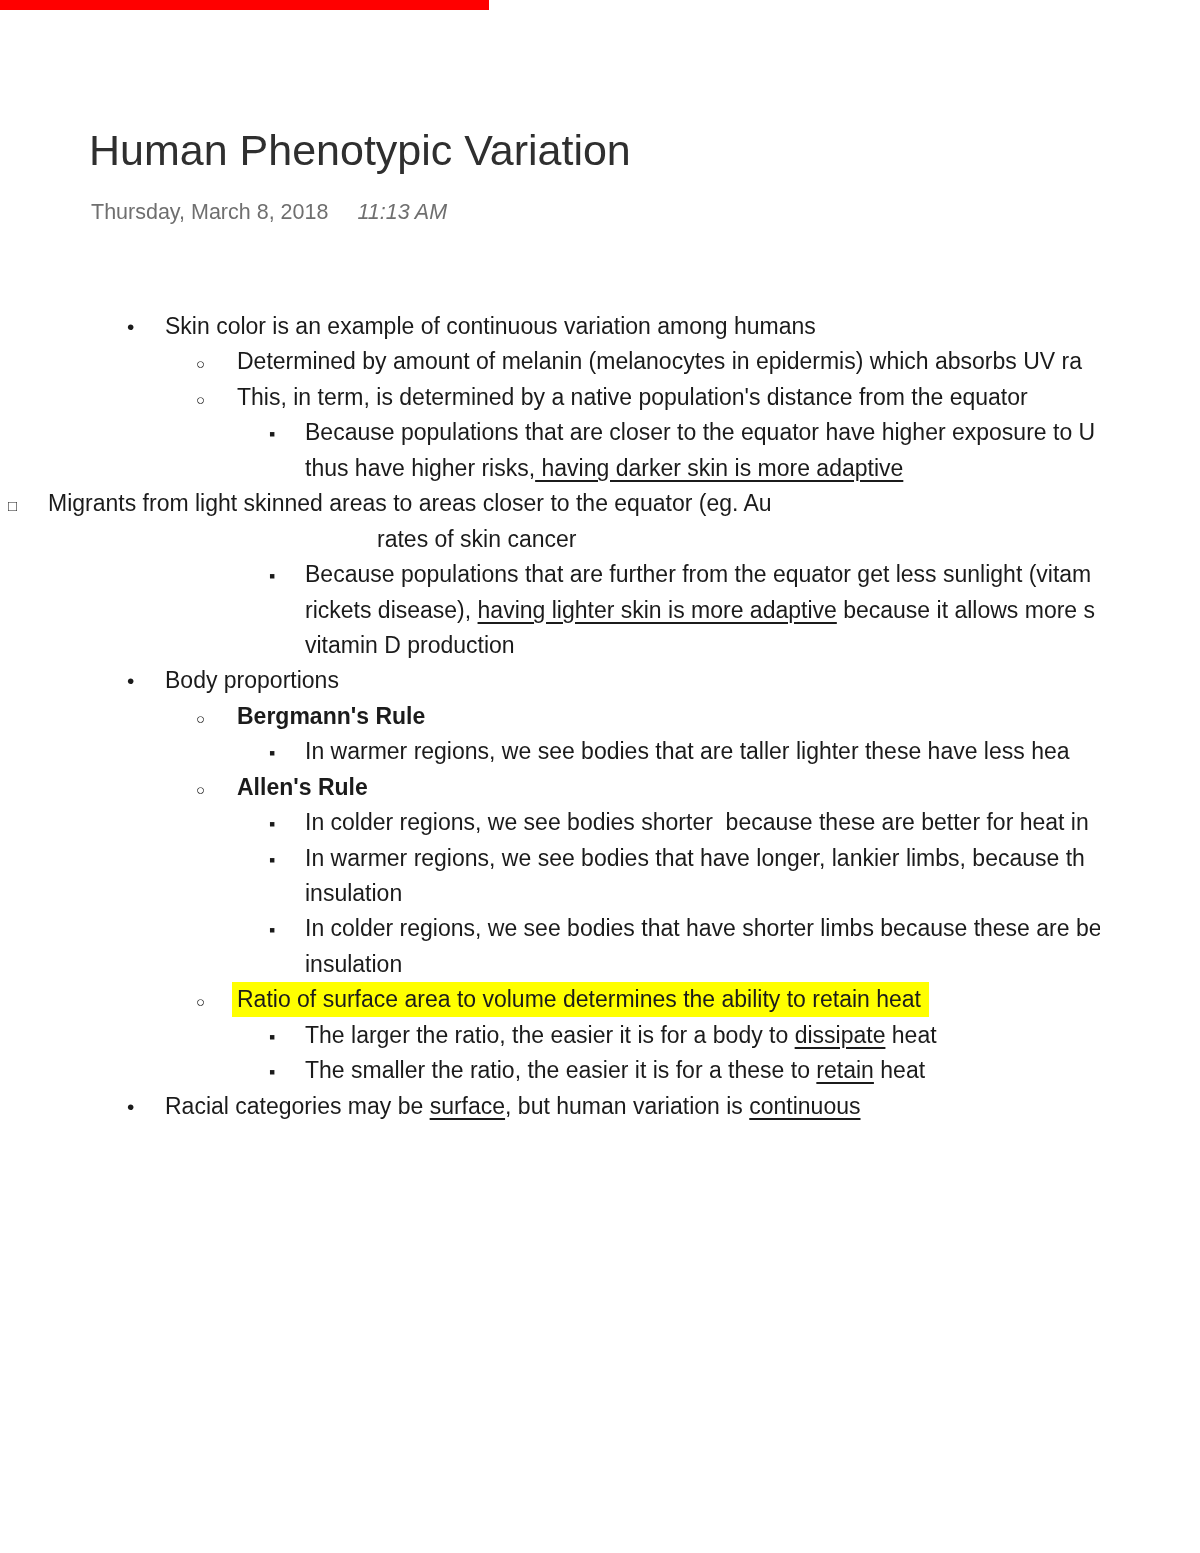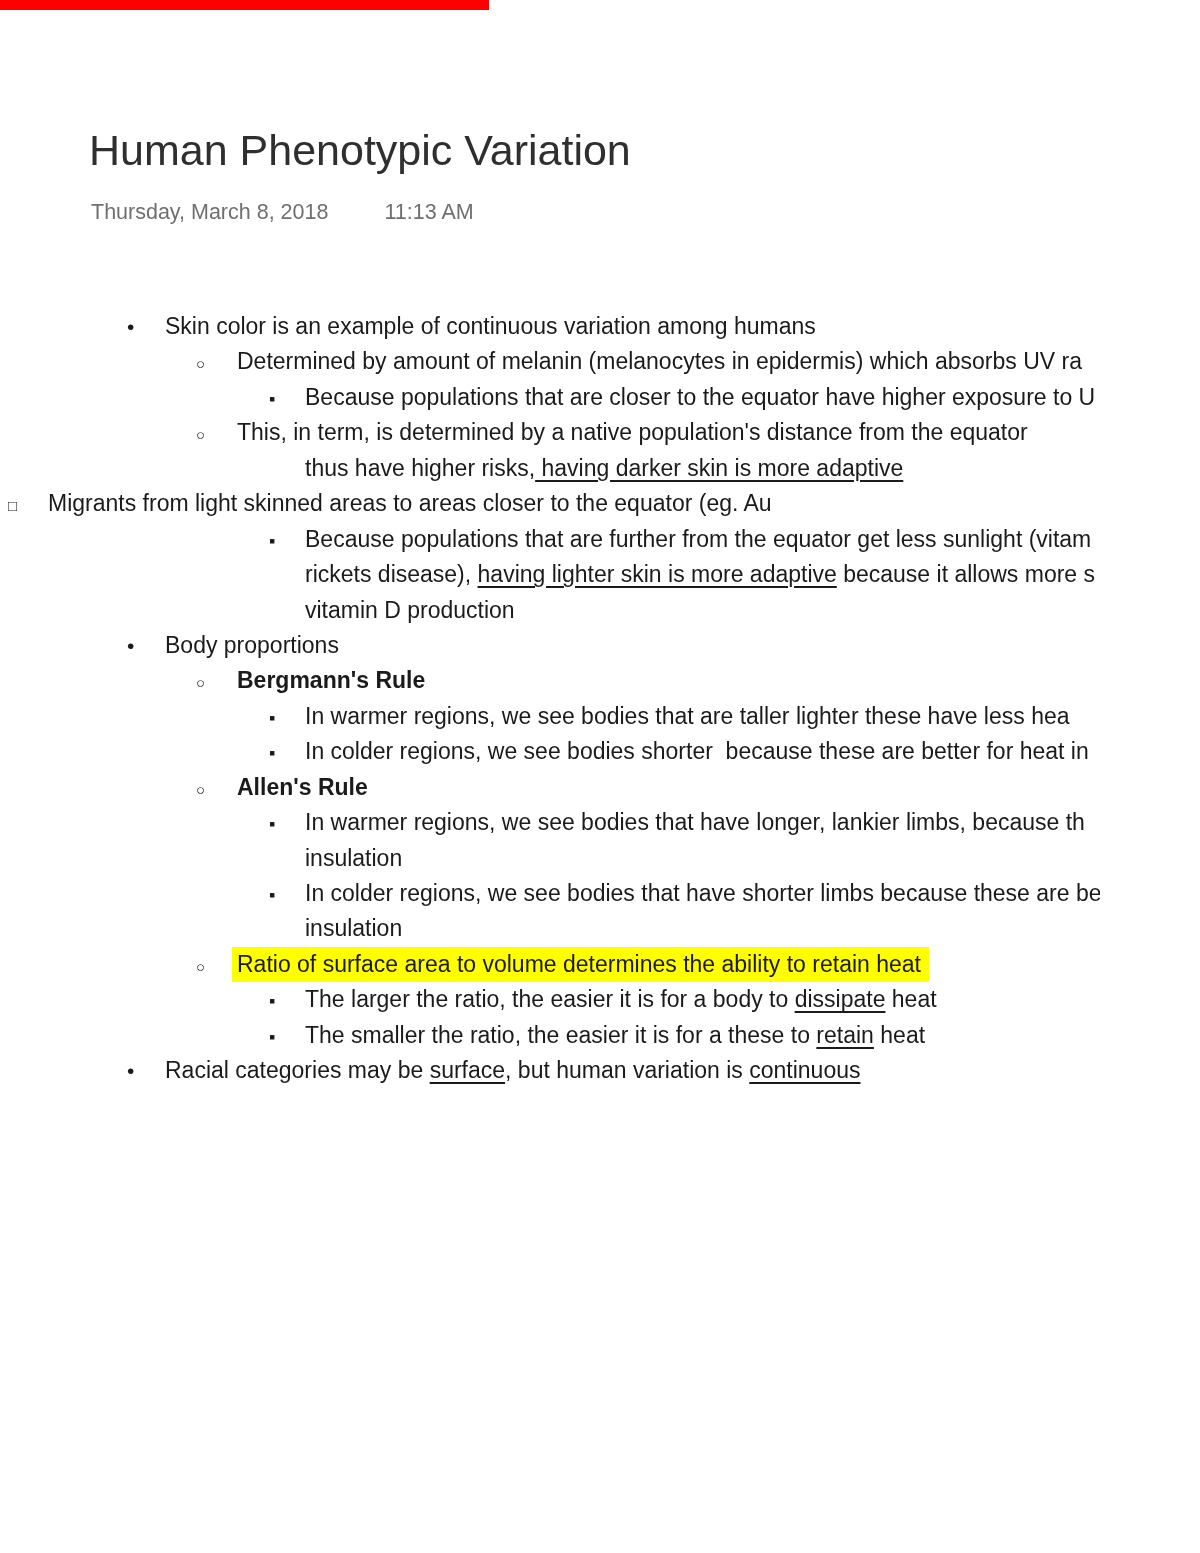--- a/index.html
+++ b/index.html
@@ -6,21 +6,21 @@
   .page{
     position:relative;width:1100px;height:1553px;background:#ffffff;overflow:hidden;
     font-family:"Liberation Sans","DejaVu Sans",sans-serif;
   }
   .red-bar{position:absolute;top:0;left:0;width:489px;height:10px;background:#ff0000;}
   .title{
     position:absolute;left:89px;top:126px;margin:0;
     font-size:43px;font-weight:300;color:#2f2f2f;letter-spacing:0px;white-space:nowrap;
   }
   .meta{position:absolute;left:91px;top:200px;font-size:21.5px;color:#6f6f6f;white-space:nowrap;}
-  .meta .time{margin-left:56px;}
+  .meta .time{margin-left:29px;font-style:italic;}
   .list{position:absolute;left:0;top:309px;width:1200px;}
   .line{
     white-space:pre;overflow:hidden;height:35.45px;line-height:35.45px;
     font-size:23px;color:#1b1b1b;
   }
   .bullet{display:inline-block;color:#1b1b1b;}
   .lvl1{padding-left:127px;} .lvl1 .bullet{width:38px;font-size:21px;}
   .lvl2{padding-left:196px;} .lvl2 .bullet{width:41px;font-size:15px;}
   .lvl3{padding-left:269px;} .lvl3 .bullet{width:36px;font-size:18px;}
   .lvl4{padding-left:337px;} .lvl4 .bullet{width:40px;font-size:15px;}
@@ -34,32 +34,33 @@
 
 <div class="page" style="background: rgb(255, 255, 255);">
   <div class="red-bar" style="background: rgb(255, 0, 0);"></div>
   <h1 class="title" style="color: rgb(47, 47, 47);">Human Phenotypic Variation</h1>
   <div class="meta" style="color: rgb(111, 111, 111);">
     <span class="date">Thursday, March 8, 2018</span><span class="time">11:13 AM</span>
   </div>
   <div class="list" id="note-list">
       <div class="line lvl1" style="color: rgb(27, 27, 27);"><span class="bullet">•</span><span class="txt"><span>Skin color is an example of continuous variation among humans</span></span></div>
       <div class="line lvl2" style="color: rgb(27, 27, 27);"><span class="bullet">○</span><span class="txt"><span>Determined by amount of melanin (melanocytes in epidermis) which absorbs UV ra</span></span></div>
+      <div class="line lvl2" style="color: rgb(27, 27, 27);"><span class="bullet">○</span><span class="txt"><span>This, in term, is determined by a native population's distance from the equator</span></span></div>
       <div class="line lvl3" style="color: rgb(27, 27, 27);"><span class="bullet">▪</span><span class="txt"><span>Because populations that are closer to the equator have higher exposure to U</span></span></div>
-      <div class="line lvl2" style="color: rgb(27, 27, 27);"><span class="bullet">○</span><span class="txt"><span>This, in term, is determined by a native population's distance from the equator</span></span></div>
       <div class="line lvl3 cont" style="color: rgb(27, 27, 27);"><span class="txt"><span>thus have higher risks,</span><span class="u"> having darker skin is more adaptive</span></span></div>
       <div class="line lvl4" style="color: rgb(27, 27, 27); padding-left: 8px;"><span class="bullet">□</span><span class="txt"><span>Migrants from light skinned areas to areas closer to the equator (eg. Au</span></span></div>
+      <div class="line lvl4 cont" style="color: rgb(27, 27, 27);"><span class="txt"><span>rates of skin cancer</span></span></div>
       <div class="line lvl3" style="color: rgb(27, 27, 27);"><span class="bullet">▪</span><span class="txt"><span>Because populations that are further from the equator get less sunlight (vitam</span></span></div>
       <div class="line lvl3 cont" style="color: rgb(27, 27, 27);"><span class="txt"><span>rickets disease), </span><span class="u">having lighter skin is more adaptive</span><span> because it allows more s</span></span></div>
       <div class="line lvl3 cont" style="color: rgb(27, 27, 27);"><span class="txt"><span>vitamin D production</span></span></div>
       <div class="line lvl1" style="color: rgb(27, 27, 27);"><span class="bullet">•</span><span class="txt"><span>Body proportions</span></span></div>
       <div class="line lvl2" style="color: rgb(27, 27, 27);"><span class="bullet">○</span><span class="txt bold"><span>Bergmann's Rule</span></span></div>
       <div class="line lvl3" style="color: rgb(27, 27, 27);"><span class="bullet">▪</span><span class="txt"><span>In warmer regions, we see bodies that are taller lighter these have less hea</span></span></div>
+      <div class="line lvl2" style="color: rgb(27, 27, 27);"><span class="bullet">○</span><span class="txt bold"><span>Allen's Rule</span></span></div>
       <div class="line lvl3" style="color: rgb(27, 27, 27);"><span class="bullet">▪</span><span class="txt"><span>In colder regions, we see bodies shorter  because these are better for heat in</span></span></div>
-      <div class="line lvl2" style="color: rgb(27, 27, 27);"><span class="bullet">○</span><span class="txt bold"><span>Allen's Rule</span></span></div>
       <div class="line lvl3" style="color: rgb(27, 27, 27);"><span class="bullet">▪</span><span class="txt"><span>In warmer regions, we see bodies that have longer, lankier limbs, because th</span></span></div>
       <div class="line lvl3 cont" style="color: rgb(27, 27, 27);"><span class="txt"><span>insulation</span></span></div>
       <div class="line lvl3" style="color: rgb(27, 27, 27);"><span class="bullet">▪</span><span class="txt"><span>In colder regions, we see bodies that have shorter limbs because these are be</span></span></div>
       <div class="line lvl3 cont" style="color: rgb(27, 27, 27);"><span class="txt"><span>insulation</span></span></div>
       <div class="line lvl2" style="color: rgb(27, 27, 27);"><span class="bullet">○</span><span class="txt hl" style="background: rgb(255, 255, 0);"><span>Ratio of surface area to volume determines the ability to retain heat</span></span></div>
       <div class="line lvl3" style="color: rgb(27, 27, 27);"><span class="bullet">▪</span><span class="txt"><span>The larger the ratio, the easier it is for a body to </span><span class="u">dissipate</span><span> heat</span></span></div>
       <div class="line lvl3" style="color: rgb(27, 27, 27);"><span class="bullet">▪</span><span class="txt"><span>The smaller the ratio, the easier it is for a these to </span><span class="u">retain</span><span> heat</span></span></div>
       <div class="line lvl1" style="color: rgb(27, 27, 27);"><span class="bullet">•</span><span class="txt"><span>Racial categories may be </span><span class="u">surface</span><span>, but human variation is </span><span class="u">continuous</span></span></div>
     </div>
 </div>

